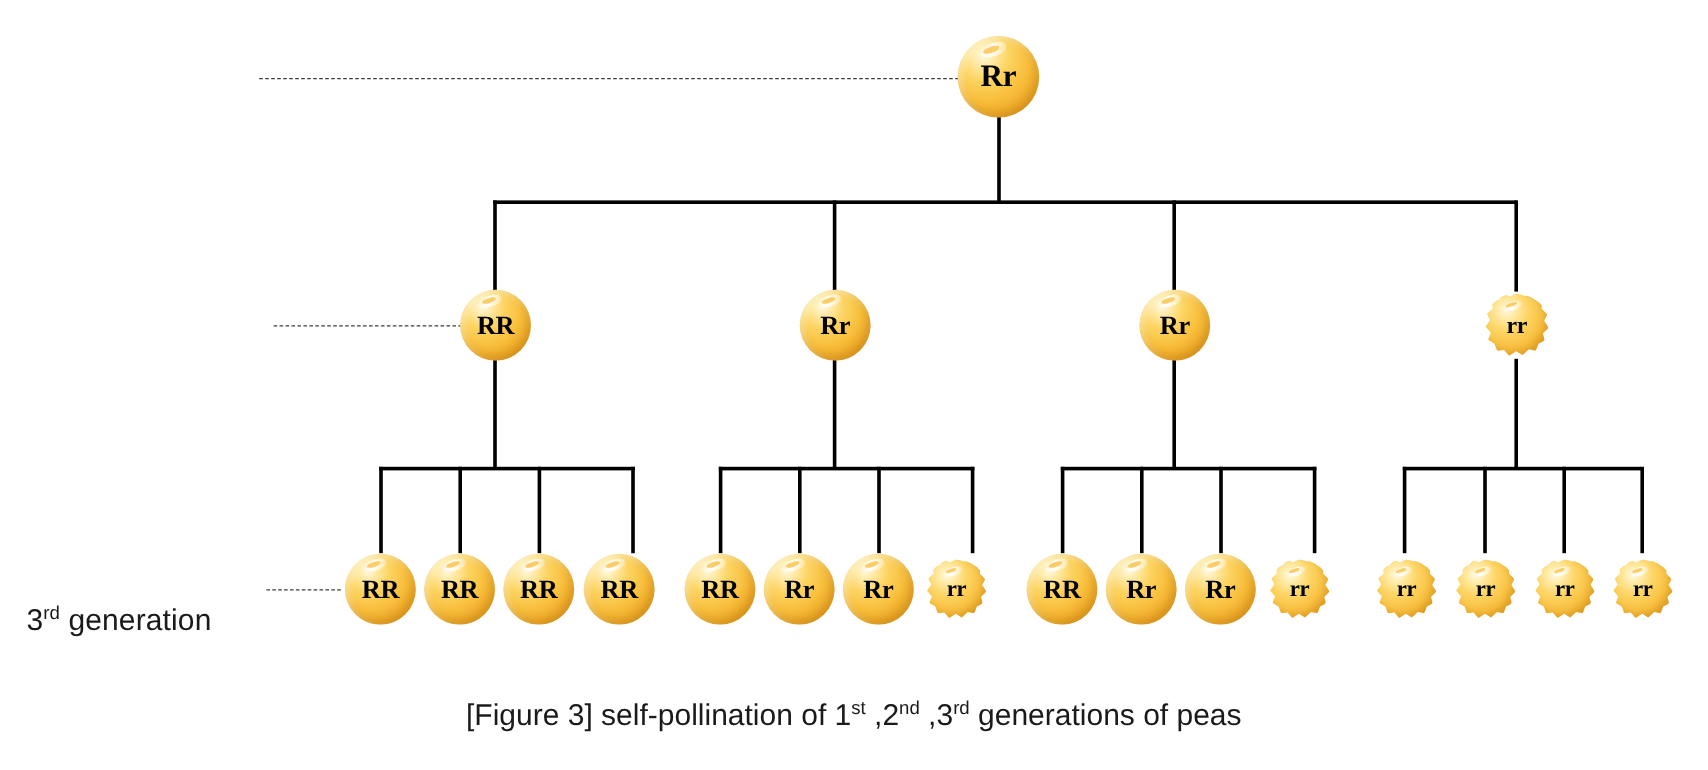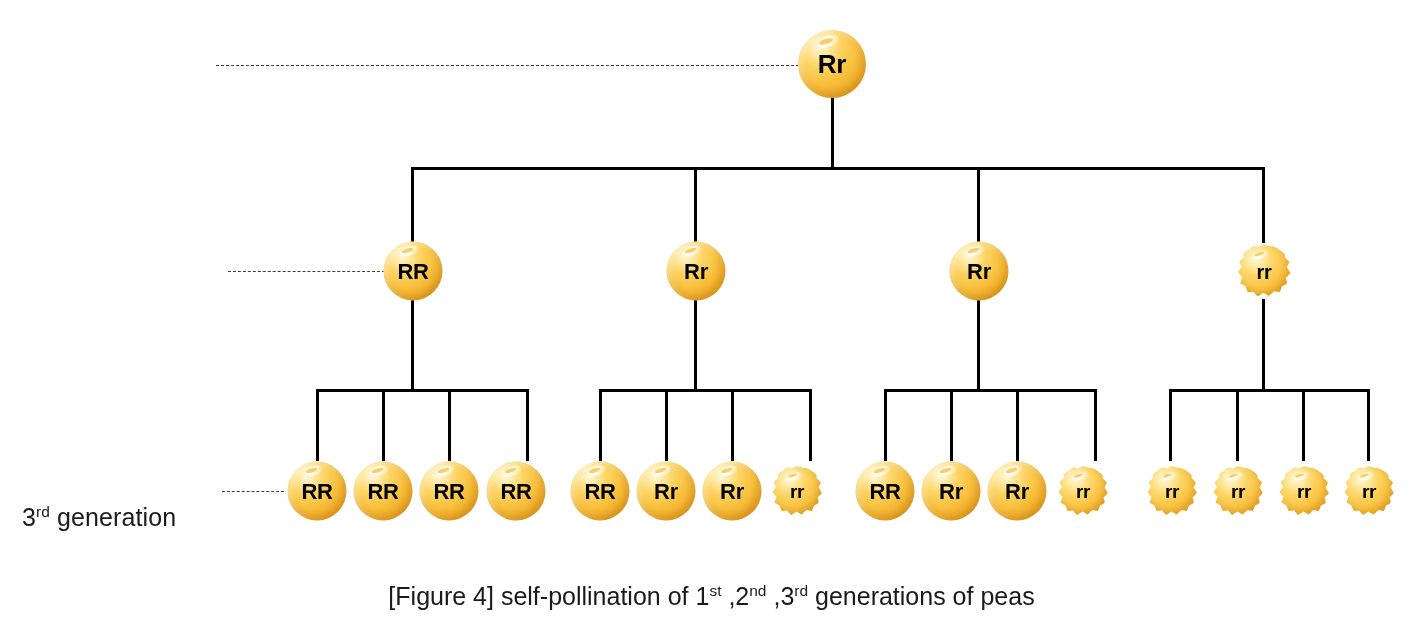--- a/index.html
+++ b/index.html
@@ -52,20 +52,21 @@
     background: #000000;
   }
 
   
   .pea {
     position: absolute;
     display: flex;
     align-items: center;
     justify-content: flex-start;
     transform: translate(-50%, -50%);
+    font-family: Liberation Serif, serif;
   }
   .pea .body {
     position: absolute;
     inset: 0;
   }
   .pea .glyph {
     position: relative;
     z-index: 3;
     font-weight: bold;
     color: #000000;
@@ -340,16 +341,16 @@
     <span class="glyph" style="font-size:19px;">rr</span>
   </div>
   <div class="pea wrinkled" style="left:1369px; top:491px; width:50px; height:50px;">
     <span class="body"></span>
     <span class="spec"></span>
     <span class="spec2"></span>
     <span class="glyph" style="font-size:19px;">rr</span>
   </div>
 
   <div id="caption">
-    <span>[Figure 4] self-pollination of </span><span>1</span><sup>st</sup><span> ,2</span><sup>nd</sup><span> ,3</span><sup>rd</sup><span>  generations of peas</span>
+    <span>[Figure 3] self-pollination of </span><span>1</span><sup>st</sup><span> ,2</span><sup>nd</sup><span> ,3</span><sup>rd</sup><span>  generations of peas</span>
   </div>
 
 </div>
 
 </body></html>

